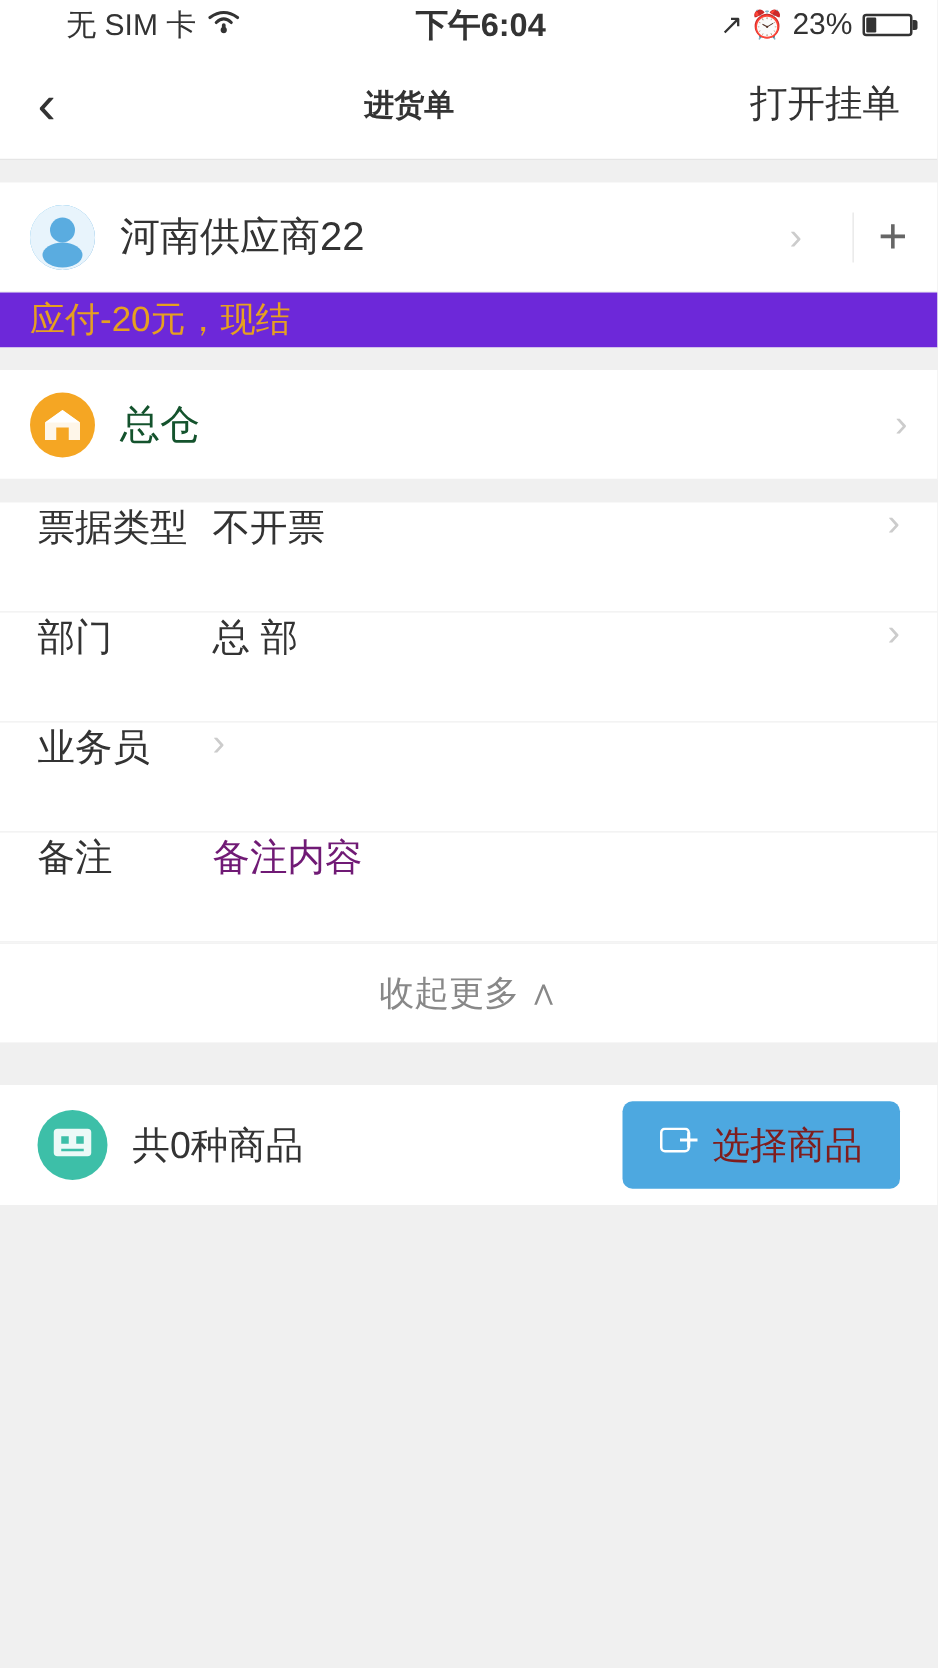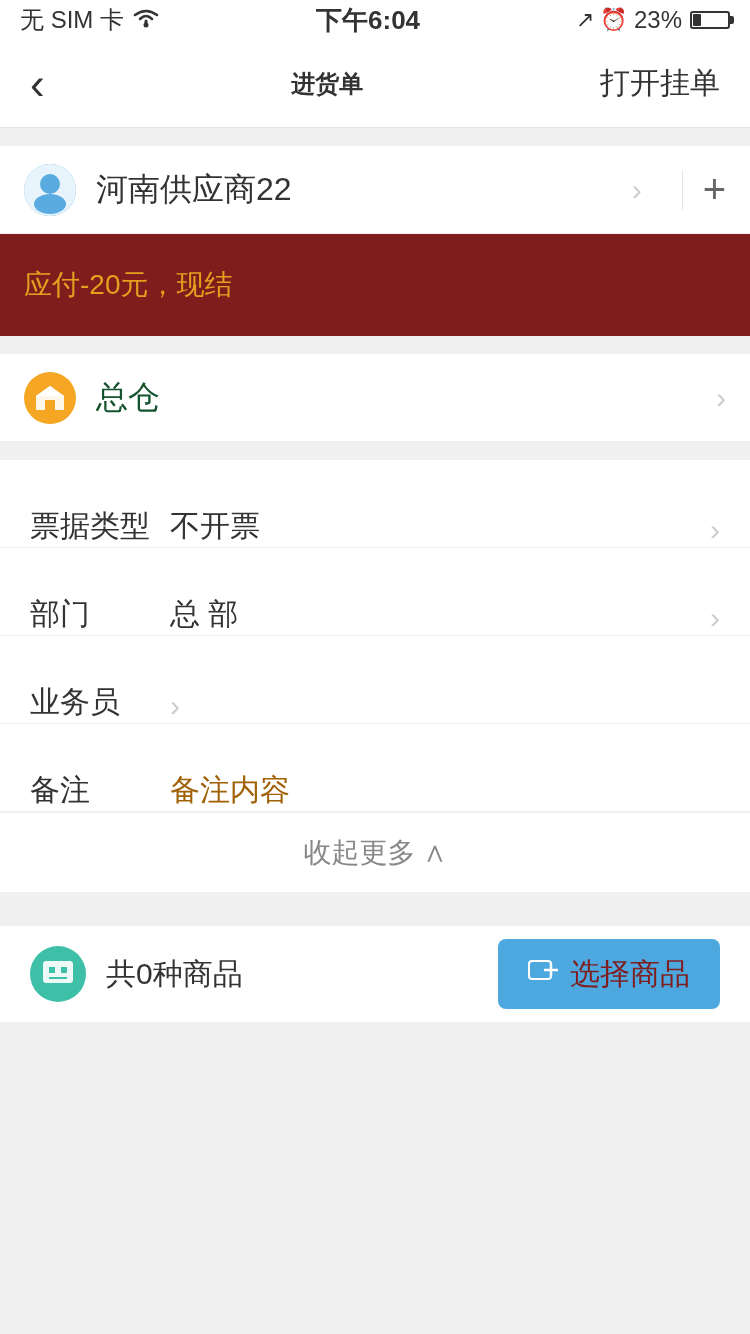--- a/index.html
+++ b/index.html
@@ -18,21 +18,21 @@
       width: 100%;
       height: 40px;
       background: #fff;
       display: flex;
       align-items: center;
       justify-content: space-between;
       padding: 0 20px;
       font-size: 24px;
       color: #333;
     }
-    .status-left { display: flex; align-items: center; gap: 8px; }
+    .status-left { display: flex; align-items: center; gap: 8px; margin-left: 33px; }
     .status-center { font-weight: 600; font-size: 26px; }
     .status-right { display: flex; align-items: center; gap: 6px; font-size: 24px; }
     .battery-icon {
       display: inline-block;
       width: 40px; height: 18px;
       border: 2px solid #333;
       border-radius: 3px;
       position: relative;
       margin-left: 2px;
     }
@@ -128,22 +128,22 @@
     }
     .supplier-divider-v {
       width: 1px;
       height: 40px;
       background: #e5e5e5;
       margin: 0 20px;
     }
 
     
     .notice-bar {
-      background: #7f1d1d;
-      padding: 32px 24px;
+      background: #6d28d9;
+      padding: 3px 24px;
       font-size: 28px;
       color: #e6a020;
     }
 
     
     .warehouse-row {
       display: flex;
       align-items: center;
       padding: 0 24px;
       height: 88px;
@@ -167,40 +167,40 @@
       color: #ccc;
       font-size: 30px;
     }
 
     
     .form-section {
       background: #fff;
     }
     .form-row {
       display: flex;
-      align-items: flex-end;
+      align-items: flex-start;
       padding: 0 30px;
       height: 88px;
       border-bottom: 1px solid #f0f0f0;
     }
     .form-label {
       font-size: 30px;
       color: #333;
       width: 140px;
       flex-shrink: 0;
     }
     .form-value {
       flex: 1;
       font-size: 30px;
       color: #333;
     }
     .form-placeholder {
       flex: 1;
       font-size: 30px;
-      color: #a16207;
+      color: #701a75;
     }
     .form-arrow {
       color: #ccc;
       font-size: 30px;
     }
 
     
     .collapse-row {
       background: #fff;
       display: flex;

